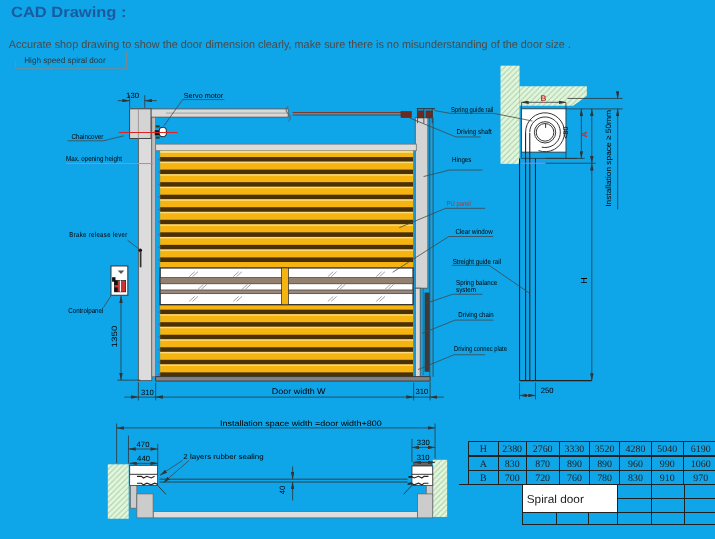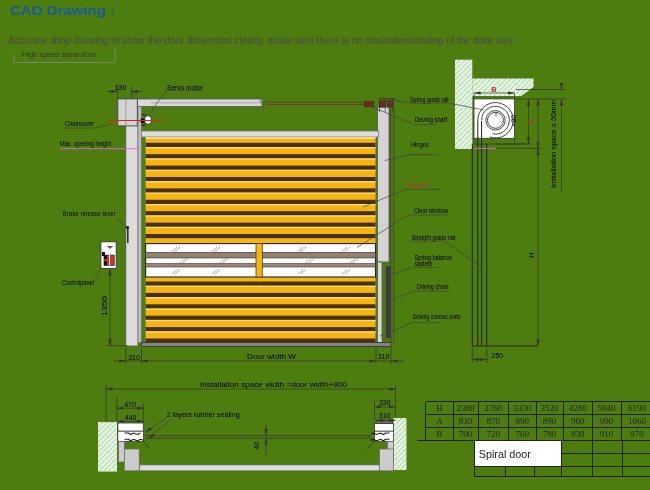--- a/index.html
+++ b/index.html
@@ -1,16 +1,16 @@
 <!DOCTYPE html>
 <html><head>
 <meta charset="utf-8">
 <style>
 html,body{margin:0;padding:0;background:#fff;}
-#page{position:relative;width:650px;height:490px;background:#4d7c0f;overflow:hidden;
+#page{position:relative;width:650px;height:490px;background:#0ea5e9;overflow:hidden;
 font-family:"Liberation Sans", sans-serif;}
 
 </style>
 </head>
 <body>
 <div id="page">
 <svg width="650" height="490" viewBox="0 0 650 490" xmlns="http://www.w3.org/2000/svg" font-family="Liberation Sans, sans-serif">
 <defs>
 <pattern id="ghatch" width="5" height="5" patternUnits="userSpaceOnUse">
 <rect width="5" height="5" fill="#e2f5df"></rect>

